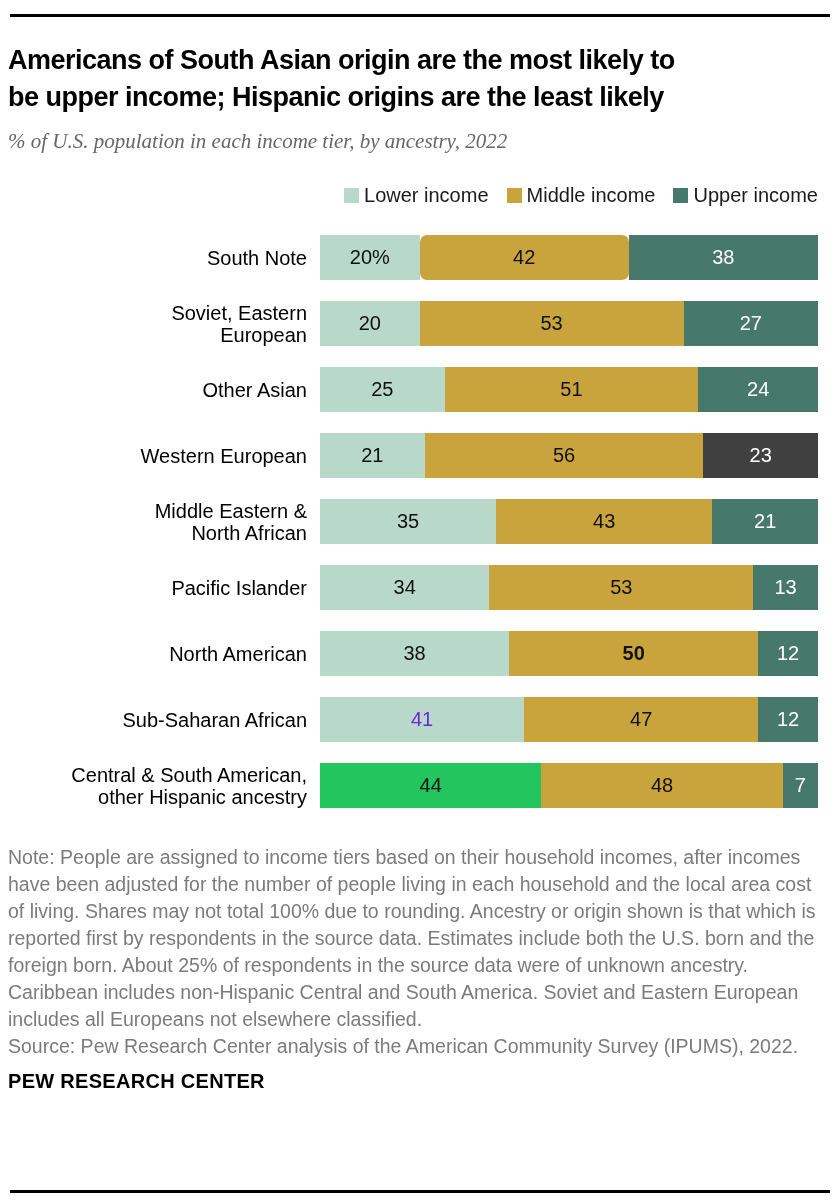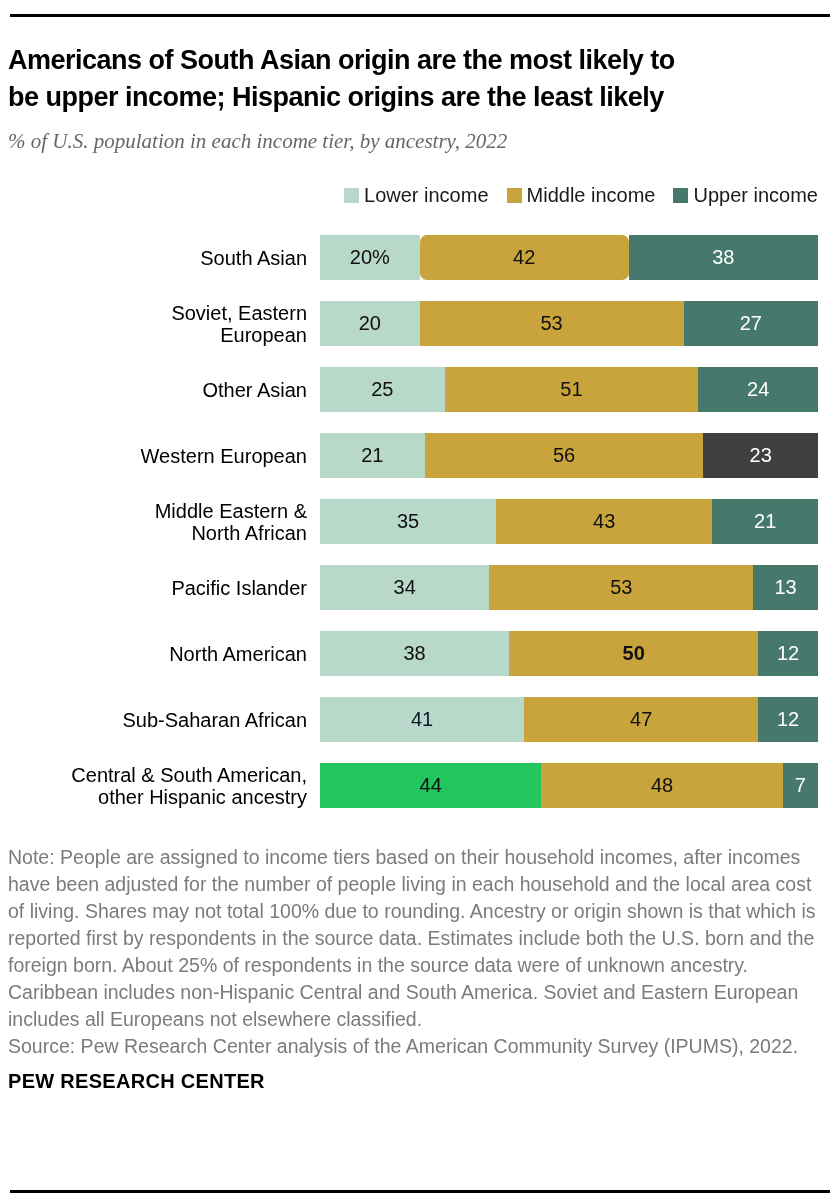--- a/index.html
+++ b/index.html
@@ -85,21 +85,21 @@
         <div class="">Middle income</div>
       </div>
       <div class="legend-item">
         <div class="swatch" style="background: rgb(70, 121, 107);"></div>
         <div class="">Upper income</div>
       </div>
     </div>
 
   <div class="chart">
       <div class="crow">
-        <div class="rlabel">South Asian</div>
+        <div class="rlabel">South Note</div>
         <div class="bar">
           <div class="seg" style="background: rgb(184, 216, 202); color: rgb(16, 16, 16); flex-grow: 20; flex-basis: 0px;">
             <div class="">20%</div>
           </div>
           <div class="seg" style="background: rgb(201, 164, 60); color: rgb(16, 16, 16); flex-grow: 42; flex-basis: 0px; border-radius: 7px;">
             <div class="">42</div>
           </div>
           <div class="seg" style="background: rgb(70, 121, 107); color: rgb(255, 255, 255); flex-grow: 38; flex-basis: 0px;">
             <div class="">38</div>
           </div>
@@ -187,21 +187,21 @@
             <div class="">50</div>
           </div>
           <div class="seg" style="background: rgb(70, 121, 107); color: rgb(255, 255, 255); flex-grow: 12; flex-basis: 0px;">
             <div class="">12</div>
           </div>
         </div>
       </div>
       <div class="crow">
         <div class="rlabel">Sub-Saharan African</div>
         <div class="bar">
-          <div class="seg" style="background: rgb(184, 216, 202); color: #0f172a; flex-grow: 41; flex-basis: 0px;">
+          <div class="seg" style="background: rgb(184, 216, 202); color: #6d28d9; flex-grow: 41; flex-basis: 0px;">
             <div class="">41</div>
           </div>
           <div class="seg" style="background: rgb(201, 164, 60); color: rgb(16, 16, 16); flex-grow: 47; flex-basis: 0px;">
             <div class="">47</div>
           </div>
           <div class="seg" style="background: rgb(70, 121, 107); color: rgb(255, 255, 255); flex-grow: 12; flex-basis: 0px;">
             <div class="">12</div>
           </div>
         </div>
       </div>

